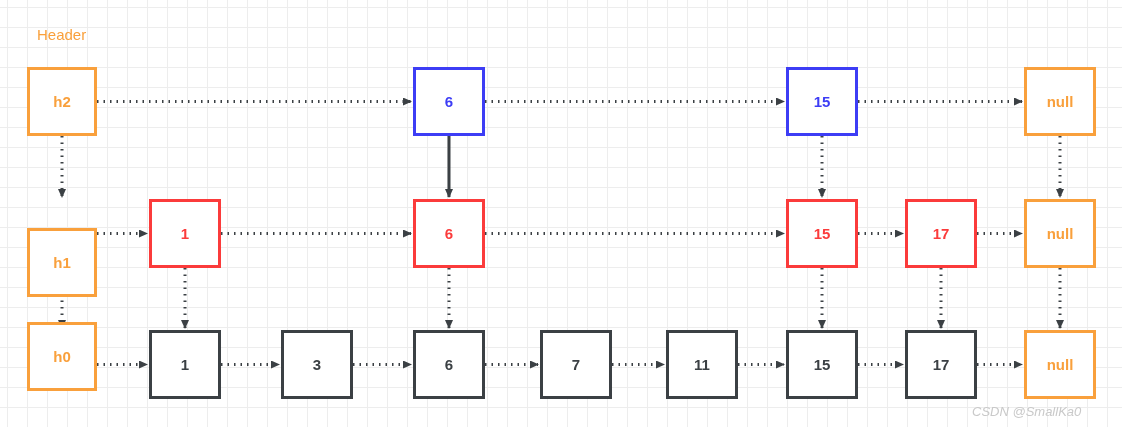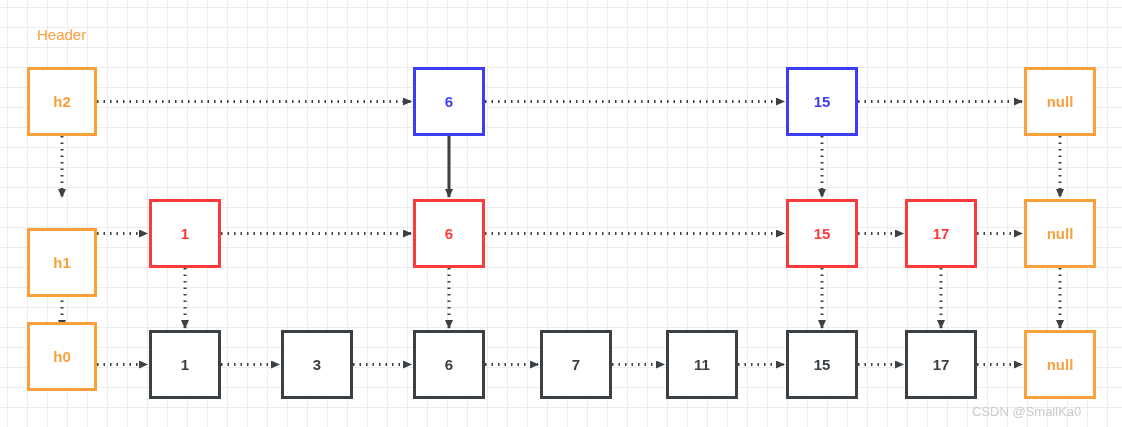--- a/index.html
+++ b/index.html
@@ -49,20 +49,21 @@
     font-size: 15px;
     z-index: 6;
   }
 
   .watermark {
     position: absolute;
     color: #c9c9c9;
     font-size: 13px;
     z-index: 8;
     white-space: nowrap;
+    font-style: italic;
   }
 
   svg.edges {
     position: absolute;
     left: 0;
     top: 0;
     width: 1122px;
     height: 427px;
     z-index: 3;
     pointer-events: none;

